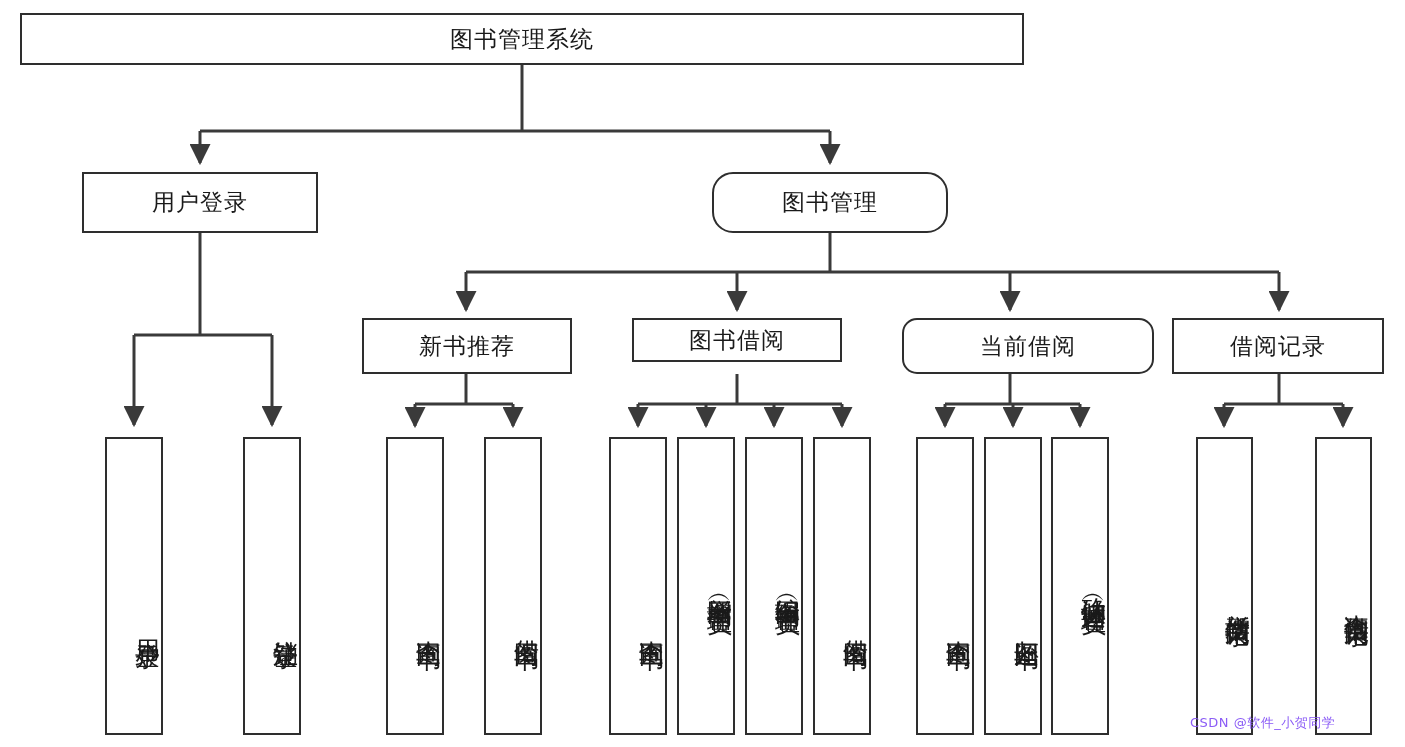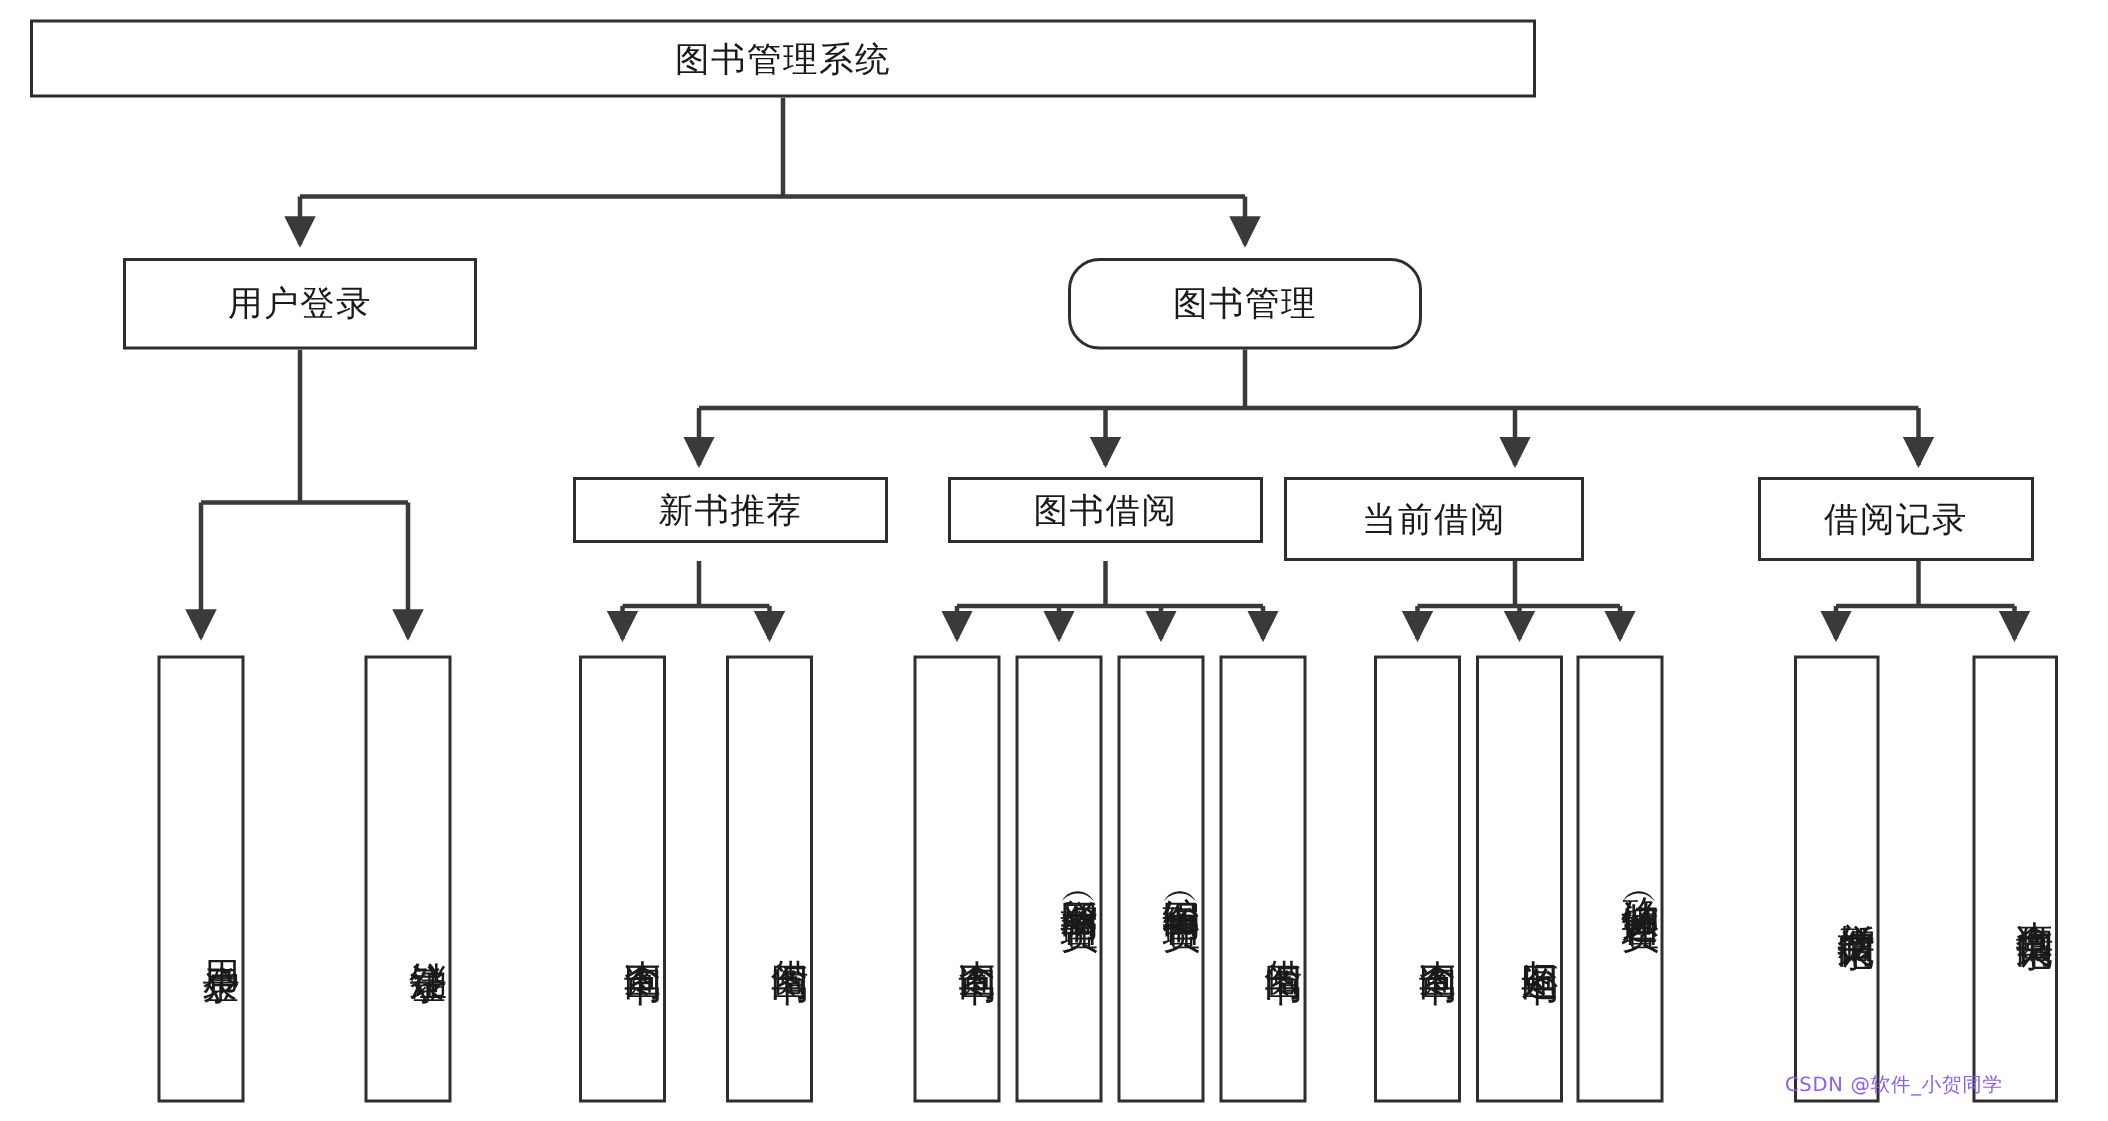--- a/index.html
+++ b/index.html
@@ -127,30 +127,30 @@
     <span>图书管理系统</span>
   </div>
 
   <div class="node node-h" style="left:82px; top:172px; width:236px; height:61px;">
     <span>用户登录</span>
   </div>
   <div class="node node-h" style="left:712px; top:172px; width:236px; height:61px;border-radius:21px;">
     <span>图书管理</span>
   </div>
 
-  <div class="node node-h" style="left:382px; top:318px; width:210px; height:44px;">
+  <div class="node node-h" style="left:362px; top:318px; width:210px; height:56px;">
     <span>新书推荐</span>
   </div>
   <div class="node node-h" style="left:632px; top:318px; width:210px; height:44px;">
     <span>图书借阅</span>
   </div>
-  <div class="node node-h" style="left:856px; top:318px; width:200px; height:56px;">
+  <div class="node node-h" style="left:902px; top:318px; width:252px; height:56px;border-radius:15px;">
     <span>当前借阅</span>
   </div>
-  <div class="node node-h" style="left:1172px; top:318px; width:184px; height:56px;">
+  <div class="node node-h" style="left:1172px; top:318px; width:212px; height:56px;">
     <span>借阅记录</span>
   </div>
 
   <div class="node node-v" style="left:105px; top:437px; width:58px; height:298px; padding-top:76px;">
     <span class="vlabel">用户登录</span>
   </div>
   <div class="node node-v" style="left:243px; top:437px; width:58px; height:298px; padding-top:76px;">
     <span class="vlabel">注销登录</span>
   </div>
 

